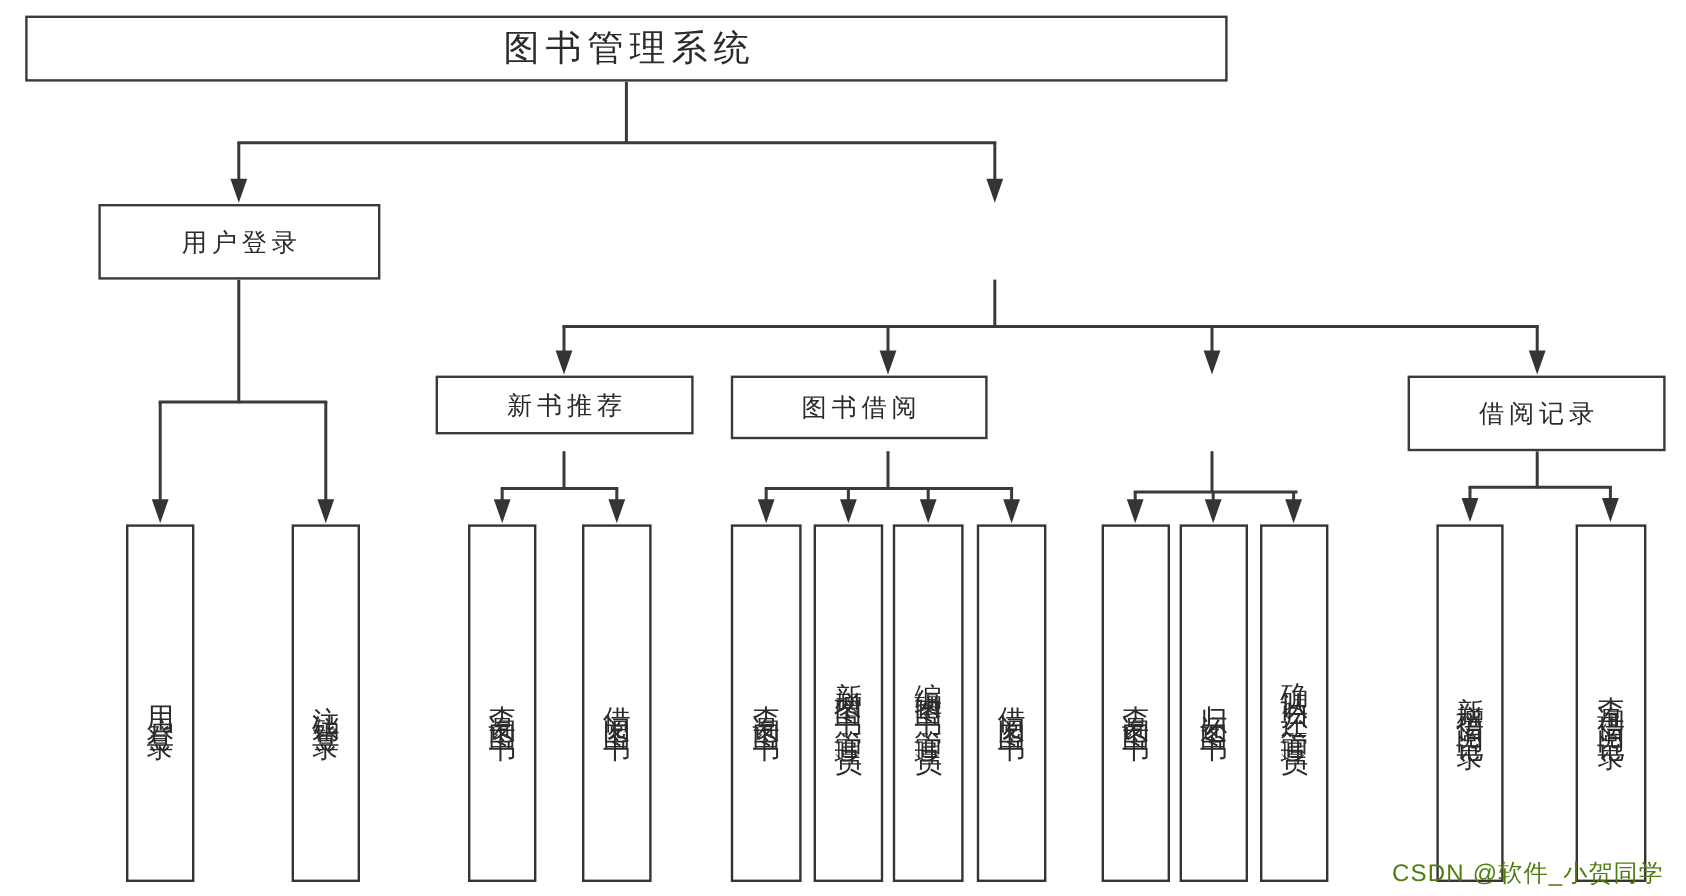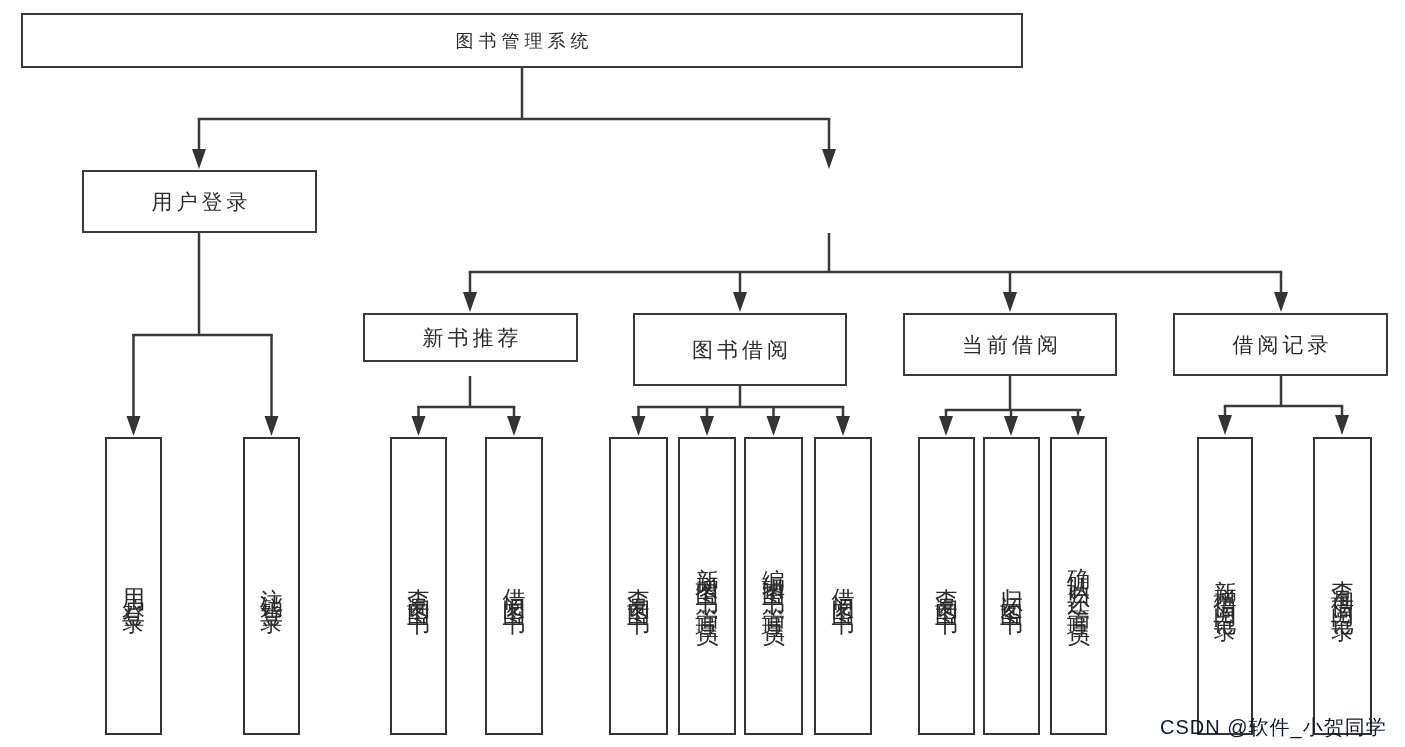--- a/index.html
+++ b/index.html
@@ -16,42 +16,42 @@
     box-sizing:border-box;
     background:#ffffff;
     border:2px solid #3a3a3a;
     display:flex;align-items:center;justify-content:center;
     color:#2b2b2b;
     font-size:21px;
     letter-spacing:4px;
     text-indent:4px;
     white-space:nowrap;
   }
-  .node.root{font-size:18px;letter-spacing:5px;text-indent:5px;}
+  .node.root{font-size:30px;letter-spacing:5px;text-indent:5px;}
   .leaf{
     position:absolute;
     box-sizing:border-box;
     background:#ffffff;
     border:2px solid #343434;
     display:flex;align-items:center;justify-content:center;
     top:437px;height:298px;
   }
   .vtext{
     writing-mode:vertical-rl;
     text-orientation:mixed;
     color:#2b2b2b;
     font-size:23px;
     letter-spacing:8px;
     line-height:1;
   }
   .watermark{
     position:absolute;
     left:1160px;top:714px;
     font-size:20px;
-    color:#0f172a;
+    color:#4d7c0f;
     letter-spacing:1px;
     white-space:nowrap;
   }
 </style>
 </head>
 <body>
 
 <div class="canvas">
 
   <svg class="connectors" viewBox="0 0 1405 747" xmlns="http://www.w3.org/2000/svg">
@@ -118,22 +118,21 @@
       <polygon points="1218,415 1232,415 1225,435"></polygon>
       <polygon points="1335,415 1349,415 1342,435"></polygon>
     </g>
   </svg>
 
   <div class="node root" style="left:21px;top:13px;width:1002px;height:55px">图书管理系统</div>
 
   <div class="node" style="left:82px;top:170px;width:235px;height:63px">用户登录</div>
 
   <div class="node" style="left:363px;top:313px;width:215px;height:49px">新书推荐</div>
-  <div class="node" style="left:633px;top:313px;width:214px;height:73px">图书借阅</div>
-  <div class="node" style="left:903px;top:313px;width:214px;height:63px">当前借阅</div>
+  <div class="node" style="left:609px;top:313px;width:214px;height:53px">图书借阅</div>
   <div class="node" style="left:1173px;top:313px;width:215px;height:63px">借阅记录</div>
 
   <div class="leaf" style="left:105px;width:57px">
     <span class="vtext">用户登录</span>
   </div>
   <div class="leaf" style="left:243px;width:57px">
     <span class="vtext">注销登录</span>
   </div>
 
   <div class="leaf" style="left:390px;width:57px">

